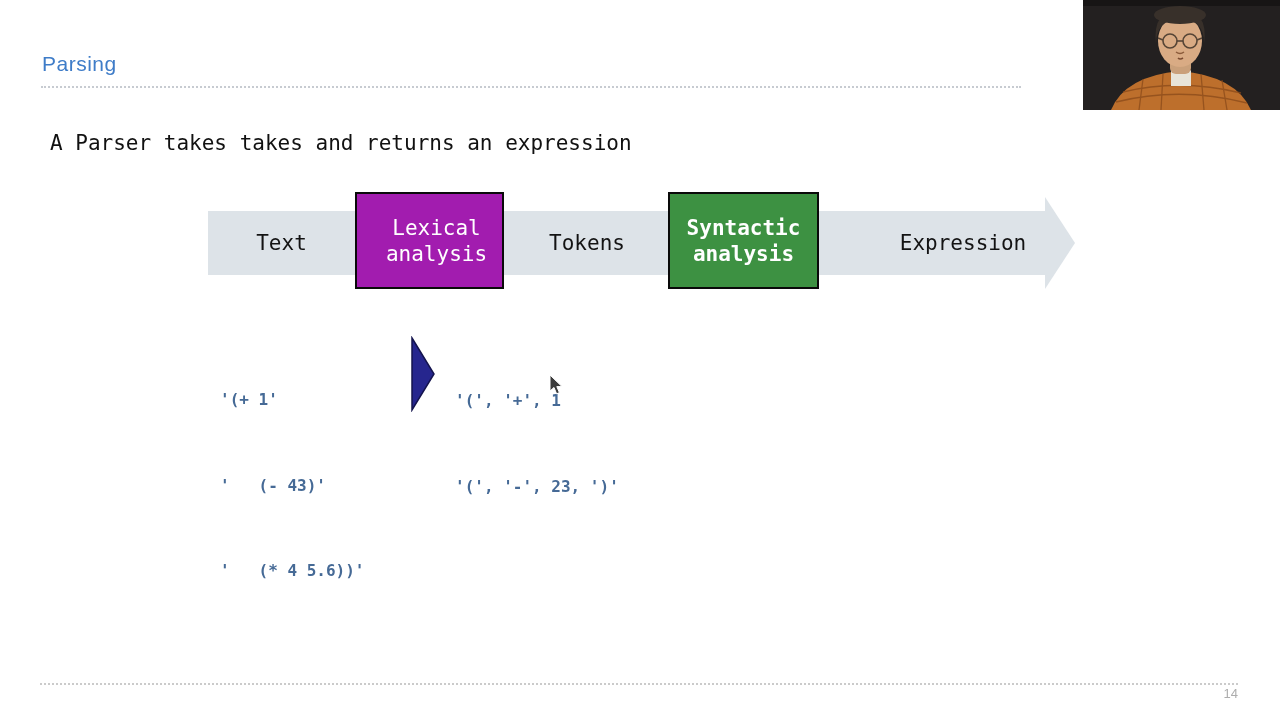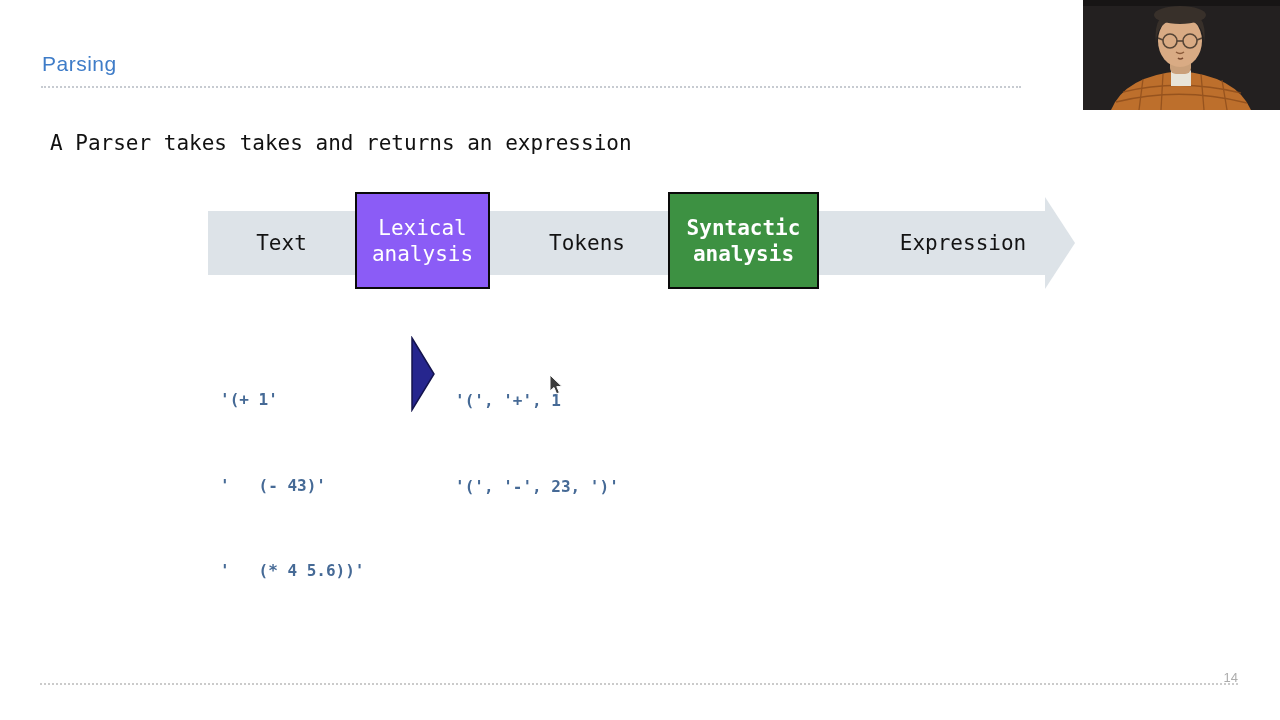--- a/index.html
+++ b/index.html
@@ -24,36 +24,36 @@
   .stage-label{top:211px;height:64px;display:flex;align-items:center;justify-content:center;
                font-size:21px;color:#131313;}
   .stage-text{left:208px;width:147px;}
   .stage-tokens{left:490px;width:194px;}
   .stage-expr{left:854px;width:218px;}
 
   
   .proc-box{top:192px;height:93px;border:2px solid #0a0a0a;color:#fff;
             display:flex;align-items:center;justify-content:center;text-align:center;
             font-size:21px;line-height:26px;white-space:pre-line;}
-  .box-lex{left:355px;width:131px;background:#8b5cf6;}
+  .box-lex{left:355px;width:131px;background:#a21caf;padding-left:14px;}
   .box-syn{left:668px;width:147px;background:#3d9142;font-weight:bold;}
 
   
   .code{font-size:16px;font-weight:bold;color:#466a96;line-height:28.5px;white-space:pre;}
   .code-in{left:220px;top:329px;}
   .code-out{left:455px;top:330px;}
 
   
   .chevron{left:410px;top:336px;}
   .cursor{left:548px;top:374px;}
   .webcam{left:1083px;top:0;width:197px;height:110px;}
 
   
   .footer-rule{left:40px;top:683px;width:1198px;height:0;border-bottom:2px dotted #cbcbcb;}
-  .page-num{left:1180px;top:670px;width:58px;text-align:right;
+  .page-num{left:1180px;top:686px;width:58px;text-align:right;
             font-family:"Liberation Sans",sans-serif;font-size:13px;color:#adadad;}
 </style>
 </head>
 <body>
 
 <div class="abs title">Parsing</div>
 <div class="abs title-rule"></div>
 
 <div class="abs subtitle">A Parser takes takes and returns an expression</div>
 

